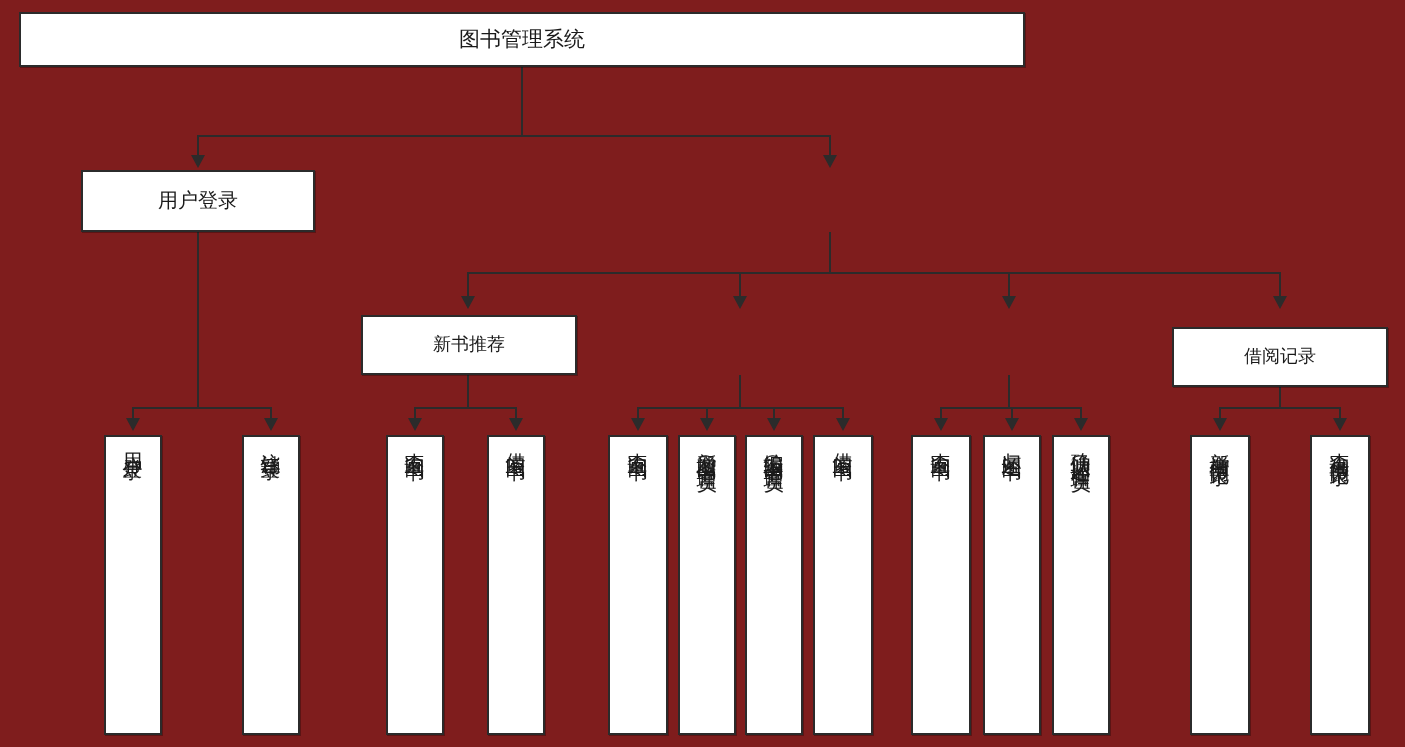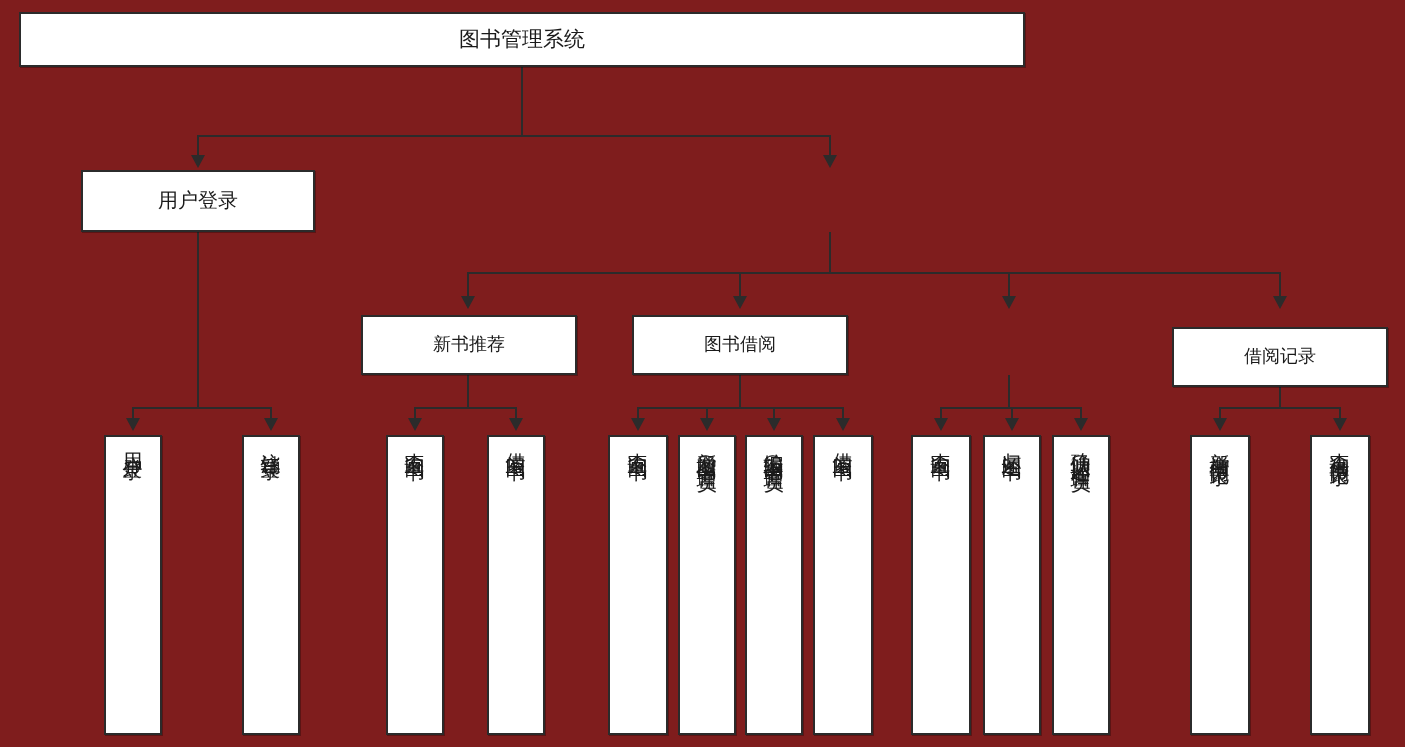--- a/index.html
+++ b/index.html
@@ -147,23 +147,20 @@
     <span class="lbl">图书管理系统</span>
   </div>
 
   <div class="node level1" style="left:81px; top:170px; width:234px; height:62px;">
     <span class="lbl">用户登录</span>
   </div>
 
   <div class="node level2" style="left:361px; top:315px; width:216px; height:60px;">
     <span class="lbl">新书推荐</span>
   </div>
-  <div class="node level2" style="left:632px; top:315px; width:216px; height:60px;">
-    <span class="lbl">图书借阅</span>
-  </div>
   <div class="node level2" style="left:1172px; top:315px; width:216px; height:60px;margin-top:12px;">
     <span class="lbl">借阅记录</span>
   </div>
 
   <div class="node leaf" style="left:104px; top:435px; width:58px; height:300px;">
     <span class="lbl">用户登录</span>
   </div>
   <div class="node leaf" style="left:242px; top:435px; width:58px; height:300px;">
     <span class="lbl">注销登录</span>
   </div>

